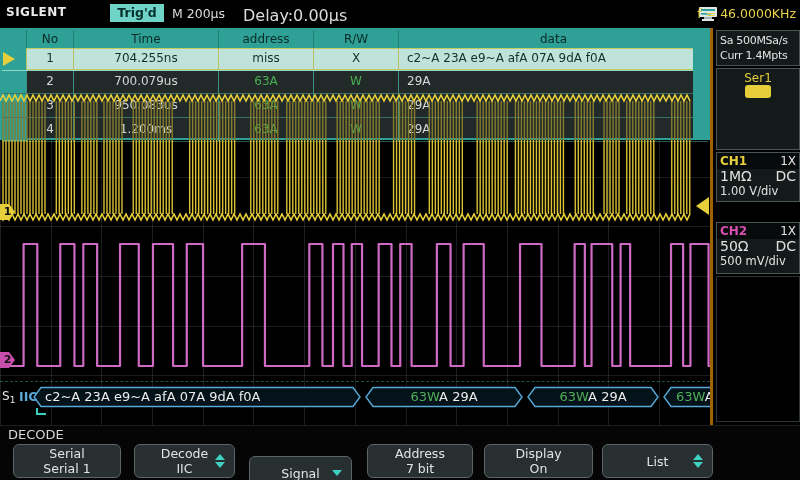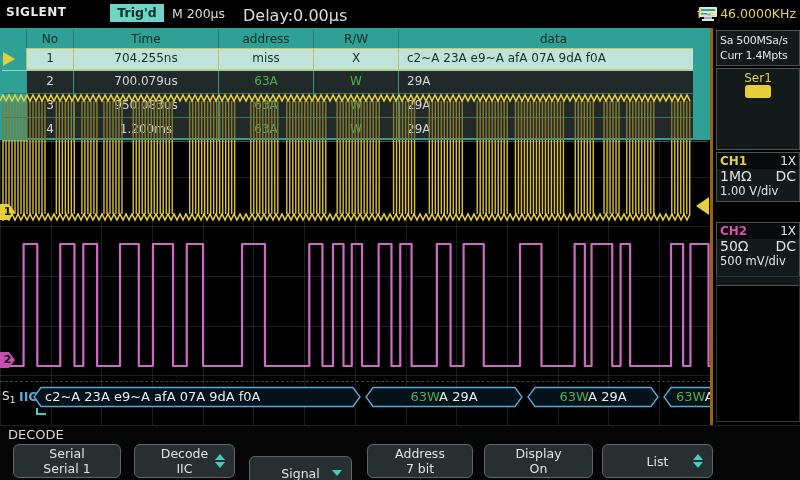--- a/index.html
+++ b/index.html
@@ -66,21 +66,21 @@
 
   
   .sidebar{position:absolute;left:710px;top:28px;width:90px;height:397px;border-left:3px solid #a16207;box-sizing:border-box;z-index:6;background:#000;}
   .panel{position:absolute;left:3px;width:84px;border:1px solid #4a5656;background:#141a1a;box-sizing:border-box;}
   .p-acq{top:2px;height:36px;padding:2px 3px;font-size:11px;line-height:15px;color:#e2e2e2;white-space:nowrap;letter-spacing:-.3px;}
   .p-ser{top:40px;height:82px;padding:2px 3px;}
   .ser-row{display:flex;justify-content:space-between;align-items:center;flex-direction:column;}
   .ser-label{color:#e6cf3a;font-size:12px;}
   .ser-swatch{width:26px;height:13px;background:#e6cf3a;border-radius:3px;}
   .p-ch1{top:124px;height:50px;}
-  .p-ch2{top:194px;height:64px;}
+  .p-ch2{top:194px;height:52px;}
   .p-empty{top:248px;height:146px;background:transparent;border:1px solid #2c3434;}
   .ch-head{display:flex;justify-content:space-between;align-items:flex-end;background:#070a0a;padding:1px 3px;font-size:12px;color:#e2e2e2;}
   .ch1-name{color:#e6cf3a;font-weight:bold;}
   .ch2-name{color:#d950b0;font-weight:bold;}
   .ch-row{display:flex;justify-content:space-between;padding:0 3px;font-size:14px;line-height:15px;color:#e2e2e2;}
   .ch-scale{padding:0 3px;font-size:11.5px;line-height:15px;color:#e2e2e2;white-space:nowrap;}
 
   
   .menubar{position:absolute;left:0;top:425px;width:800px;height:55px;background:#050505;border-top:1px solid #1d1d1d;z-index:6;}
   .menu-label{position:absolute;left:8px;top:1px;font-size:13px;color:#d8d8d8;}

